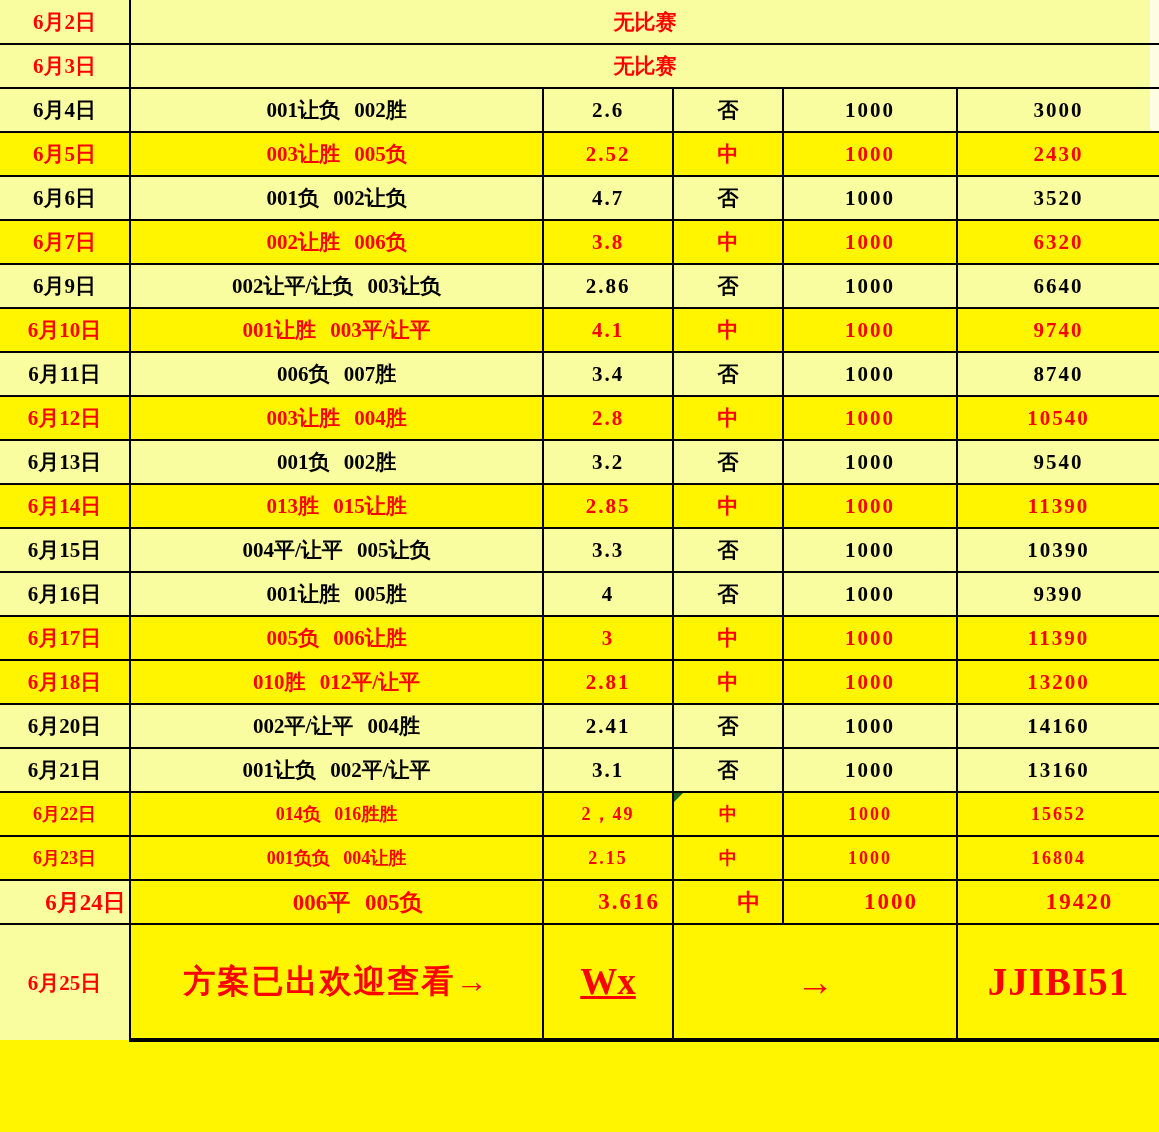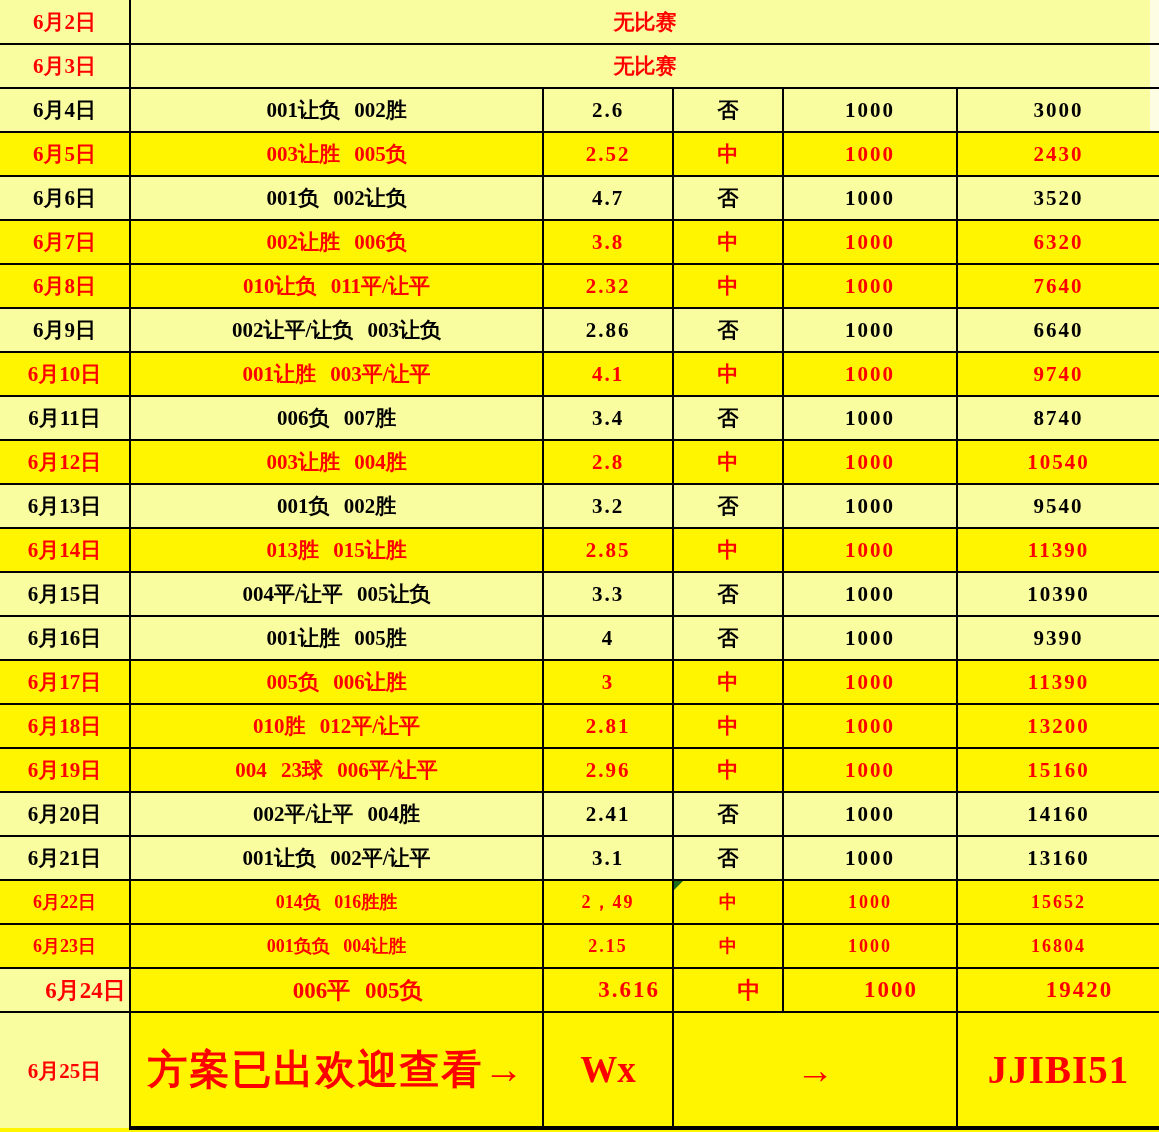--- a/index.html
+++ b/index.html
@@ -46,22 +46,22 @@
     position:absolute;top:0;left:0;width:0;height:0;
     border-top:9px solid var(--marker_green);
     border-right:9px solid transparent;
   }
   tr.promo{height:116px;}
   tr.promo td{
     background:var(--row_hit_bg);color:var(--hit_text);
     border-bottom:4px solid var(--border);
   }
   tr.promo td.date{background:var(--row_miss_bg);border-bottom:none;}
-  tr.promo td.promo-msg{font-size:40px;letter-spacing:2px;}
-  tr.promo td.wx{font-size:37px;}
+  tr.promo td.promo-msg{font-size:32px;letter-spacing:2px;}
+  tr.promo td.wx{font-size:37px;text-decoration:underline;}
   tr.promo td.arrow{font-size:38px;}
   tr.promo td.code{font-size:39px;letter-spacing:1px;margin-left:20px;}
 </style>
 </head>
 <body>
 
 <div class="sheet">
   <table>
     <colgroup>
       <col style="width:130px">
@@ -105,28 +105,20 @@
           <td class="num total">3520</td>
         </tr>
         <tr class="r hit">
           <td class="date">6月7日</td>
           <td class="picks">002让胜 006负</td>
           <td class="num odds">3.8</td>
           <td class="result">中</td>
           <td class="num stake">1000</td>
           <td class="num total">6320</td>
         </tr>
-        <tr class="r hit">
-          <td class="date">6月8日</td>
-          <td class="picks">010让负 011平/让平</td>
-          <td class="num odds">2.32</td>
-          <td class="result">中</td>
-          <td class="num stake">1000</td>
-          <td class="num total">7640</td>
-        </tr>
         <tr class="r miss">
           <td class="date">6月9日</td>
           <td class="picks">002让平/让负 003让负</td>
           <td class="num odds">2.86</td>
           <td class="result">否</td>
           <td class="num stake">1000</td>
           <td class="num total">6640</td>
         </tr>
         <tr class="r hit">
           <td class="date">6月10日</td>
@@ -192,28 +184,20 @@
           <td class="num stake">1000</td>
           <td class="num total">11390</td>
         </tr>
         <tr class="r hit">
           <td class="date">6月18日</td>
           <td class="picks">010胜 012平/让平</td>
           <td class="num odds">2.81</td>
           <td class="result">中</td>
           <td class="num stake">1000</td>
           <td class="num total">13200</td>
-        </tr>
-        <tr class="r hit">
-          <td class="date">6月19日</td>
-          <td class="picks">004 23球 006平/让平</td>
-          <td class="num odds">2.96</td>
-          <td class="result">中</td>
-          <td class="num stake">1000</td>
-          <td class="num total">15160</td>
         </tr>
         <tr class="r miss">
           <td class="date">6月20日</td>
           <td class="picks">002平/让平 004胜</td>
           <td class="num odds">2.41</td>
           <td class="result">否</td>
           <td class="num stake">1000</td>
           <td class="num total">14160</td>
         </tr>
         <tr class="r miss">

